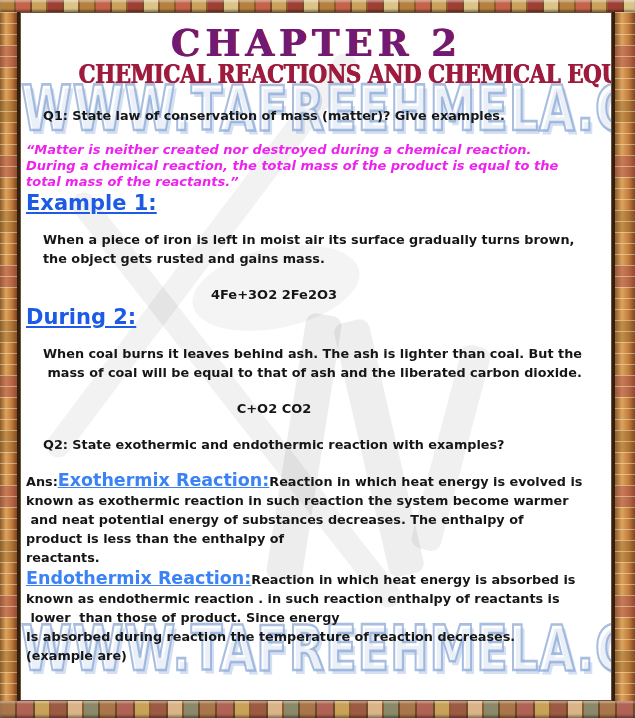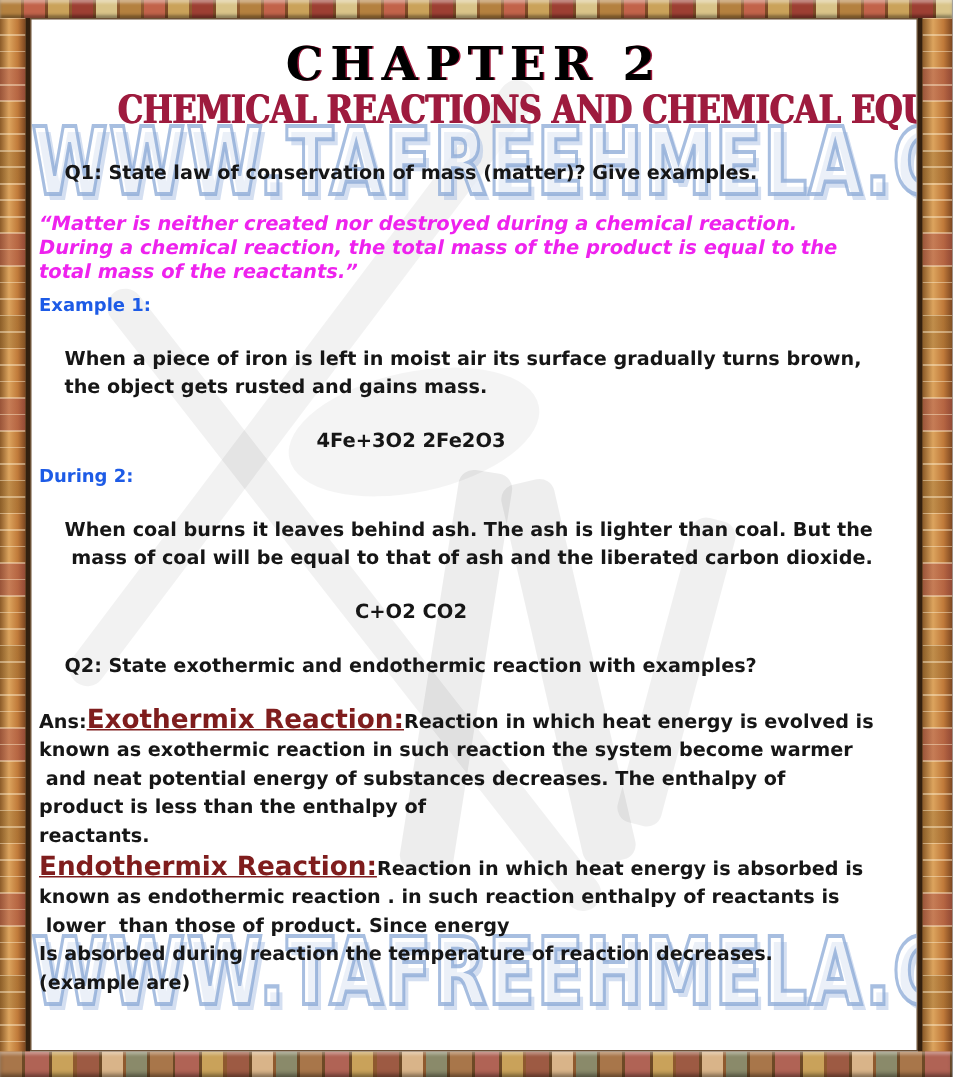--- a/index.html
+++ b/index.html
@@ -81,23 +81,23 @@
   .wm-bottom{top:608px;}
 
   .text-layer{position:relative;}
 
   
   .chapter-title{
     margin:6px 0 0;
     text-align:center;
     font-family:"DejaVu Serif","Liberation Serif",serif;
     font-weight:bold;
-    font-size:31px;line-height:32px;
+    font-size:37px;line-height:32px;
     letter-spacing:5px;
-    color:#000000;
+    color:#701a75;
     text-shadow:1px 0 0 #9e1b3e;
   }
   .page-title{
     margin:1px 0 7px;
     text-align:center;
     font-family:"DejaVu Serif","Liberation Serif",serif;
     font-weight:bold;
     font-size:26px;line-height:29px;
     letter-spacing:-0.5px;
     color:#9e1b3e;
@@ -118,29 +118,30 @@
     margin:3px 0 2px;
     font-size:13px;
     line-height:16px;
     font-weight:bold;
     font-style:italic;
     color:#ee22ee;
     white-space:pre-wrap;
   }
   .blue-heading{
     margin:3px 0 1px;
-    font-size:12px;
+    font-size:21px;
     line-height:20px;
     font-weight:bold;
     color:#1d5be6;
+    text-decoration:underline;
   }
   .inline-heading{
     font-size:17.5px;
     font-weight:bold;
-    color:#7f1d1d;
+    color:#3b82f6;
     text-decoration:underline;
   }
   .equation{
     margin:0;
     font-size:13px;
     line-height:19px;
     font-weight:bold;
     color:#161616;
     text-align:center;
     transform:translateX(-42px);

